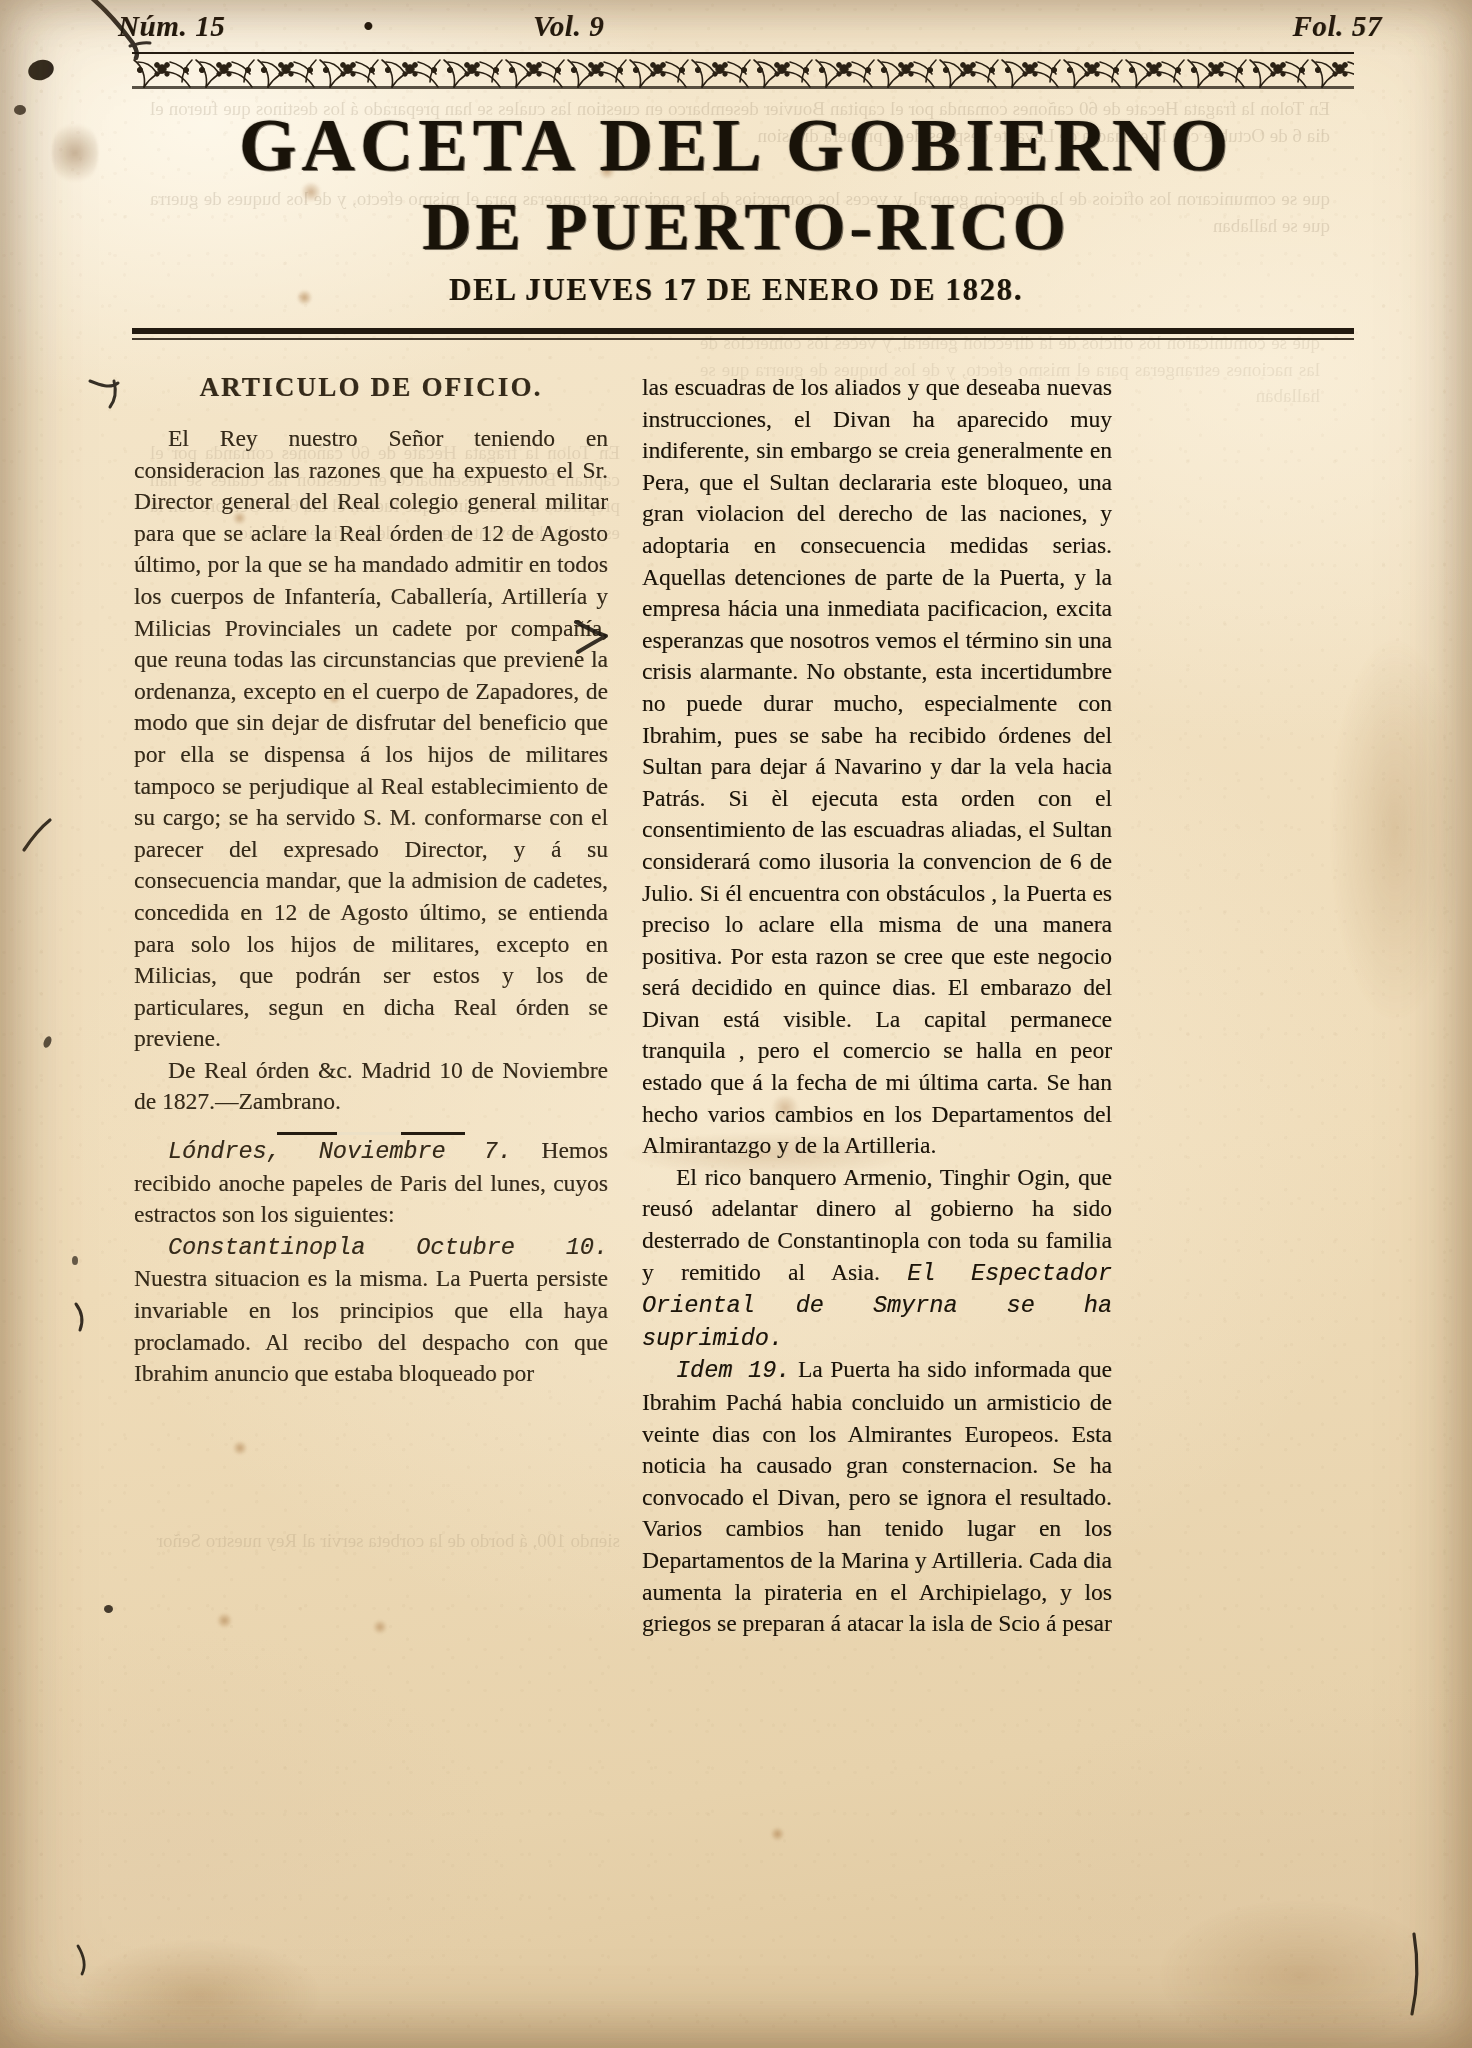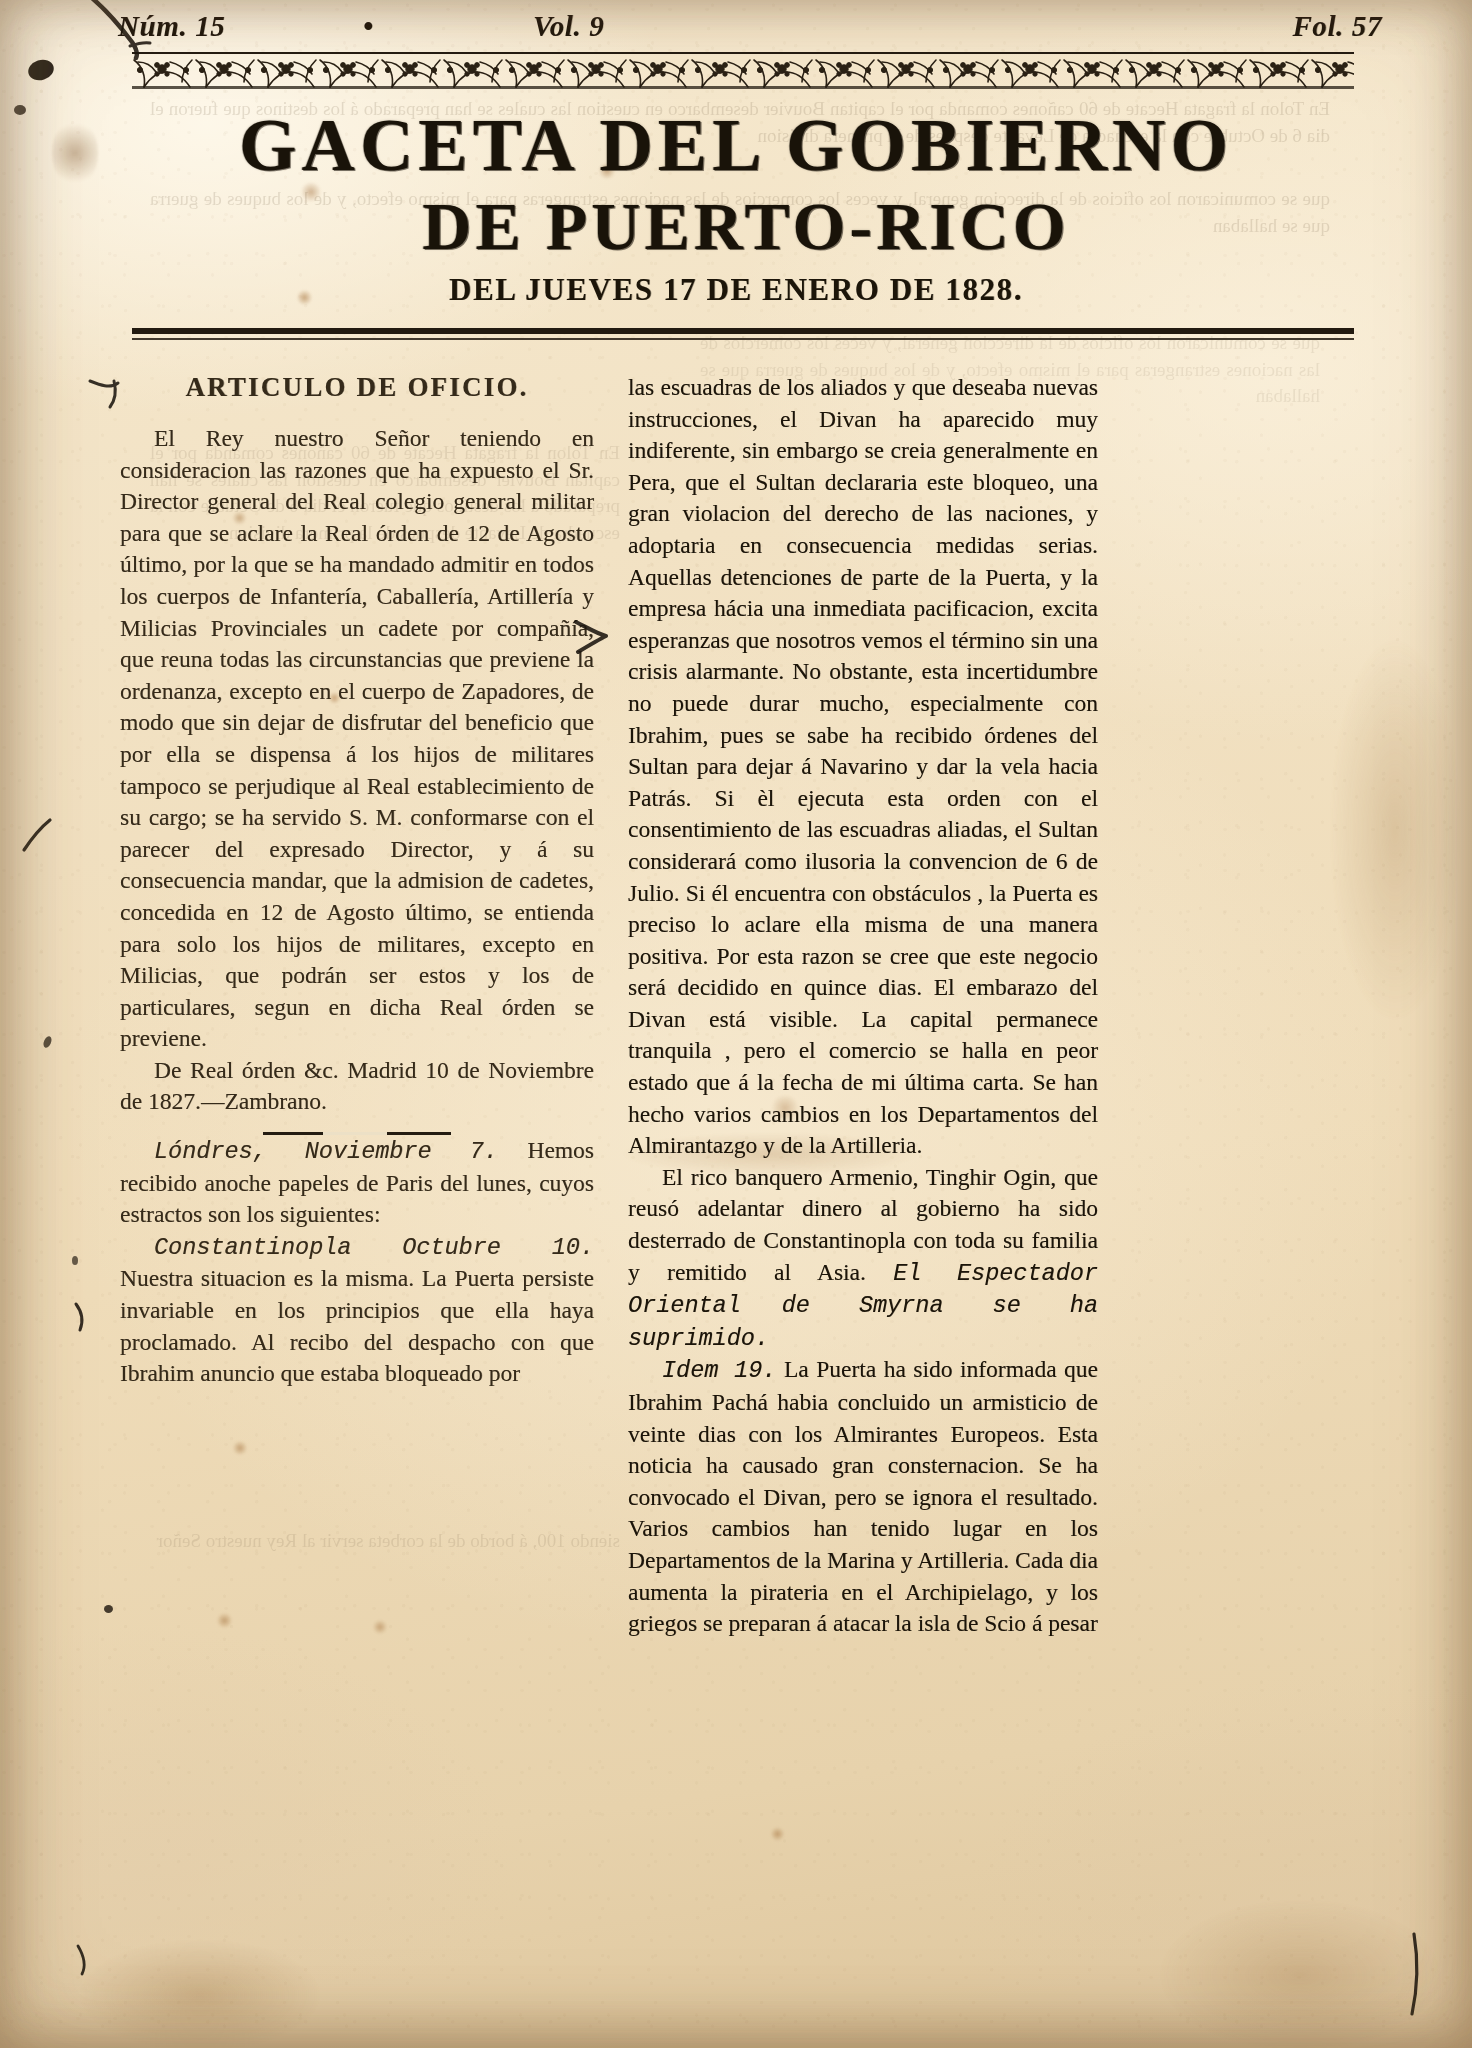--- a/index.html
+++ b/index.html
@@ -119,21 +119,21 @@
     position:absolute;top:328px;left:132px;width:1222px;height:6px;
     background:#221a10;
   }
   .rule-thin{
     position:absolute;top:338px;left:132px;width:1222px;height:2px;
     background:#221a10;opacity:.85;
   }
 
   
   .cols{
-    position:absolute;top:372px;left:120px;width:1250px;
+    position:absolute;top:372px;left:134px;width:1250px;
     display:flex;gap:34px;
   }
   .col{width:474px;}
   .col.right{width:470px;}
 
   h2.sect{
     margin:0 0 20px 0;text-align:center;
     font-family:"Liberation Serif", serif;
     font-size:27px;font-weight:bold;letter-spacing:2.2px;color:#1d1609;
     text-shadow:.6px .35px 0 rgba(29,22,9,.38);

